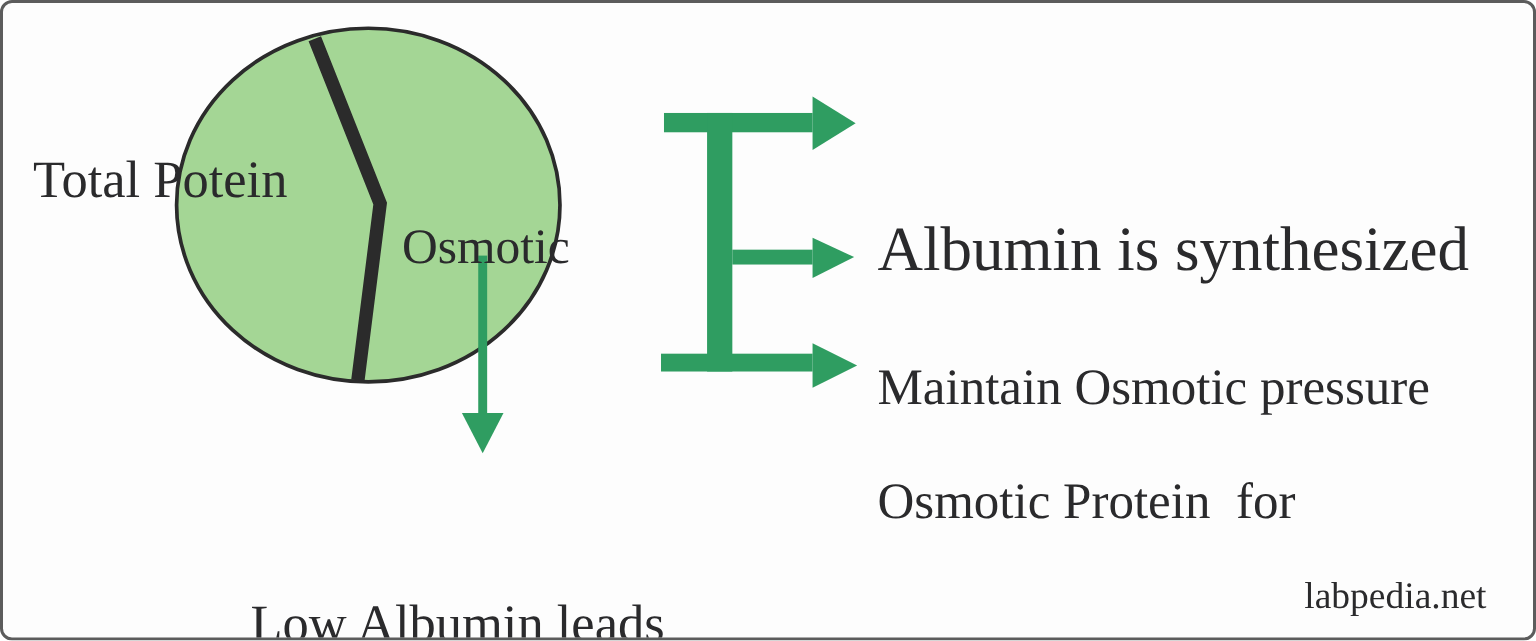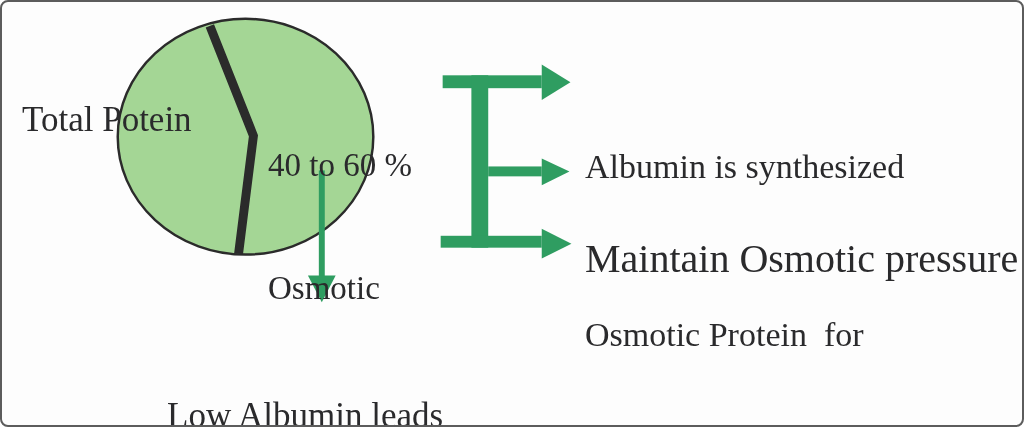--- a/index.html
+++ b/index.html
@@ -28,22 +28,22 @@
     line-height: 1.25;
   }
   .label div { white-space: pre; }
   .pie-fill    { fill: var(--pie-fill, #a4d695); stroke: var(--outline, #2b2b2b); stroke-width: 2.5; }
   .divider    { stroke: var(--outline, #2b2b2b); stroke-width: 9; fill: none; }
   .green-shape { fill: var(--accent-green, #2f9d61); }
 
   #total-protein { left: 20px;  top: 96px;  font-size: 35px; }
   #pie-caption   { left: 266px; top: 61px;  font-size: 33px; line-height: 41px; }
   #edema-note    { left: 165px; top: 306px; font-size: 35px; line-height: 43px; }
-  #branch-1      { left: 583px; top: 55px;  font-size: 34px; line-height: 44px; }
-  #branch-2      { left: 583px; top: 147px; font-size: 40px; line-height: 44px; }
+  #branch-1      { left: 583px; top: 55px;  font-size: 42px; line-height: 44px; }
+  #branch-2      { left: 583px; top: 147px; font-size: 34px; line-height: 44px; }
   #branch-3      { left: 583px; top: 220px; font-size: 34px; line-height: 45px; }
   #watermark     { right: 31px; top: 380px; font-size: 25px; }
 </style>
 </head>
 <body>
 
 <div class="frame">
 
   <svg class="art" viewBox="0 0 1024 427" aria-hidden="true">
 
@@ -63,21 +63,20 @@
       <rect class="green-shape" x="440" y="236" width="102" height="12"></rect>
       <polygon class="green-shape" points="542,63 542,99 571,81"></polygon>
       <polygon class="green-shape" points="542,158 542,185 570,171"></polygon>
       <polygon class="green-shape" points="542,229 542,259 572,244"></polygon>
     </g>
   </svg>
 
   <div class="label" id="total-protein">Total Potein</div>
 
   <div class="label" id="pie-caption">
-    <div>40 to 60 %</div>
     <div>Osmotic</div>
   </div>
 
   <div class="label" id="edema-note">
     <div>Low Albumin leads</div>
     
   </div>
 
   <div class="label" id="branch-1">
     <div>Albumin is synthesized</div>
@@ -87,14 +86,15 @@
     <div>Maintain Osmotic pressure</div>
   </div>
 
   <div class="label" id="branch-3">
     <div>Osmotic Protein  for</div>
     
     
     
   </div>
 
+  <div class="label" id="watermark">labpedia.net</div>
 
 </div>
 
 </body></html>

